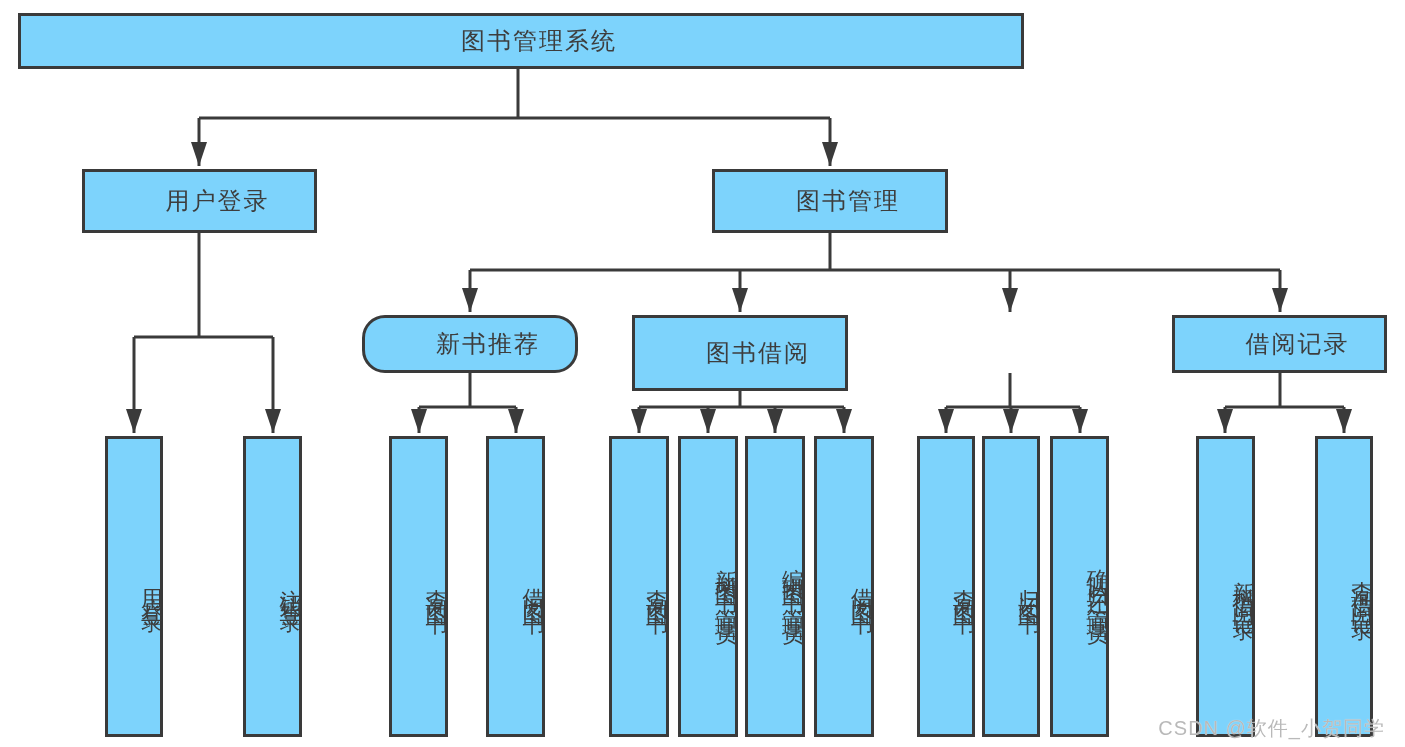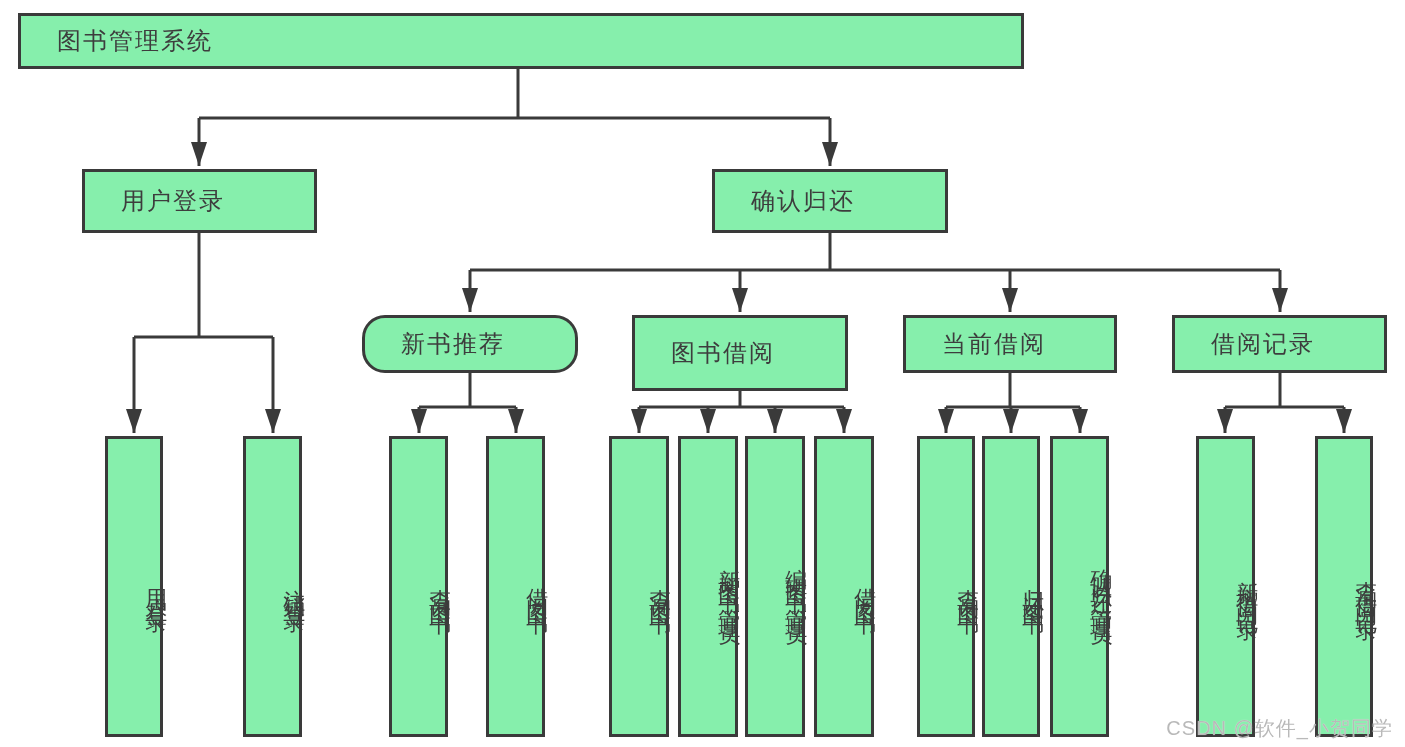--- a/index.html
+++ b/index.html
@@ -27,42 +27,43 @@
     stroke-width:3;
     fill:none;
   }
   svg.connectors #arw path{
     fill:var(--line);
     stroke:none;
   }
   .node{
     position:absolute;
     border:3px solid var(--border);
-    background:#86efac;
+    background:#7dd3fc;
     display:flex;
     align-items:center;
+    justify-content:center;
     color:var(--text);
     padding-left:36px;
   }
   .node.h .label{
     font-size:24px;
     letter-spacing:2px;
     white-space:nowrap;
     color:var(--text);
   }
   .node.v .label{
     writing-mode:vertical-rl;
     font-size:22px;
     letter-spacing:8px;
     line-height:1.1;
     color:var(--text);
   }
   .watermark{
     position:absolute;
-    right:12px;
+    right:20px;
     bottom:5px;
     font-size:20px;
     letter-spacing:1px;
     color:var(--watermark);
     white-space:nowrap;
     text-shadow:0 0 1px rgba(255,255,255,.7);
     margin-top:21px;
   }
 </style>
 </head>
@@ -112,31 +113,28 @@
   </svg>
 
   <div class="node h" style="left:18px;top:13px;width:1006px;height:56px;">
     <span class="label">图书管理系统</span>
   </div>
 
   <div class="node h" style="left:82px;top:169px;width:235px;height:64px;">
     <span class="label">用户登录</span>
   </div>
   <div class="node h" style="left:712px;top:169px;width:236px;height:64px;">
-    <span class="label">确认归还</span>
+    <span class="label">图书管理</span>
   </div>
 
   <div class="node h" style="left:362px;top:315px;width:216px;height:58px;border-radius:23px;">
     <span class="label">新书推荐</span>
   </div>
   <div class="node h" style="left:632px;top:315px;width:216px;height:76px;">
     <span class="label">图书借阅</span>
-  </div>
-  <div class="node h" style="left:903px;top:315px;width:214px;height:58px;">
-    <span class="label">当前借阅</span>
   </div>
   <div class="node h" style="left:1172px;top:315px;width:215px;height:58px;">
     <span class="label">借阅记录</span>
   </div>
 
   <div class="node v" style="left:105px;top:436px;width:58px;height:301px;">
     <span class="label">用户登录</span>
   </div>
   <div class="node v" style="left:243px;top:436px;width:59px;height:301px;">
     <span class="label">注销登录</span>

